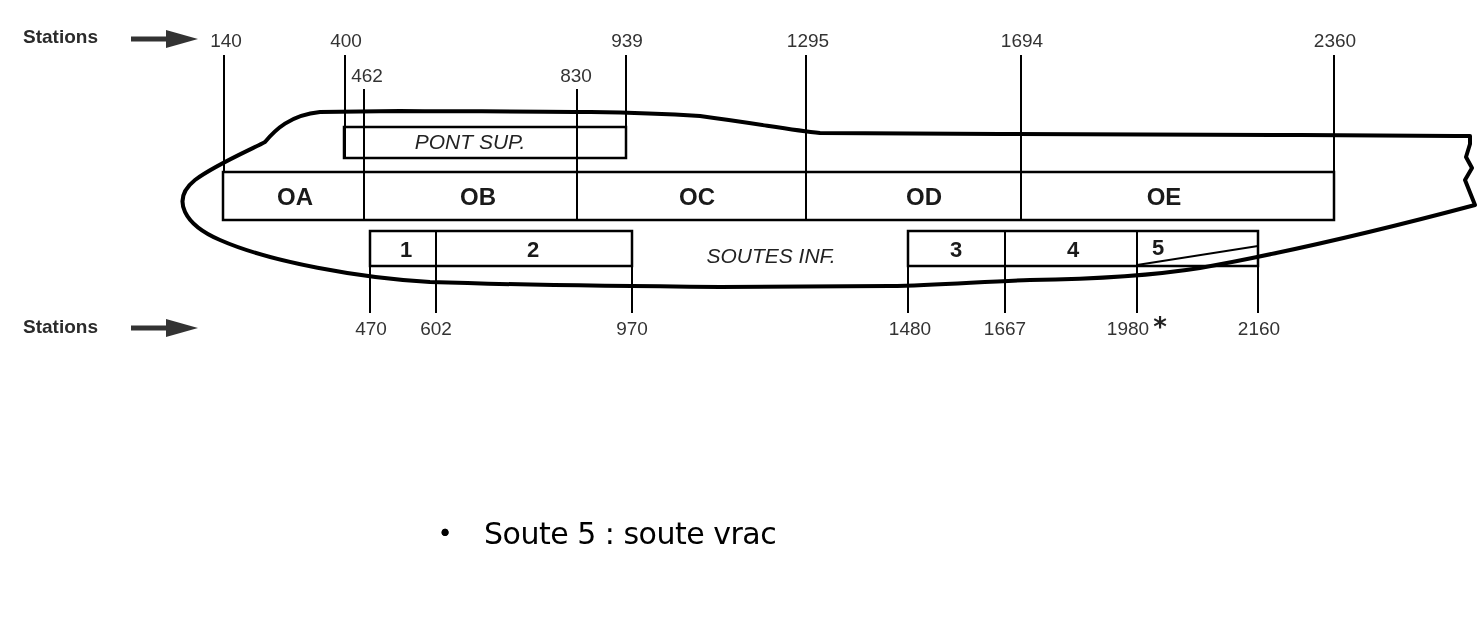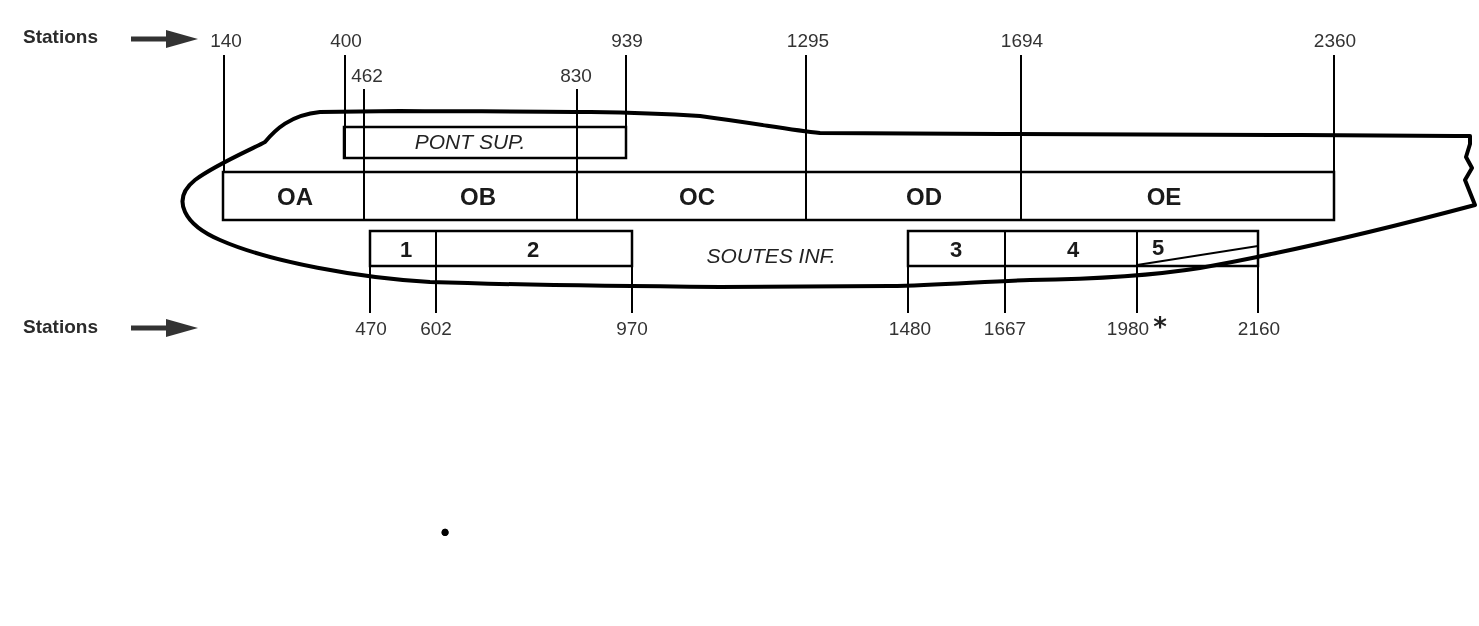--- a/index.html
+++ b/index.html
@@ -140,14 +140,15 @@
     <text class="st-num" x="1259" y="335" text-anchor="middle">2160</text>
   </g>
 </svg>
 
 <ul class="notes">
   <li>
     <span class="bullet">•</span>
   </li>
   <li>
     <span class="bullet">•</span>
+    <span>Soute 5 : soute vrac</span>
   </li>
 </ul>
 
 </body></html>

